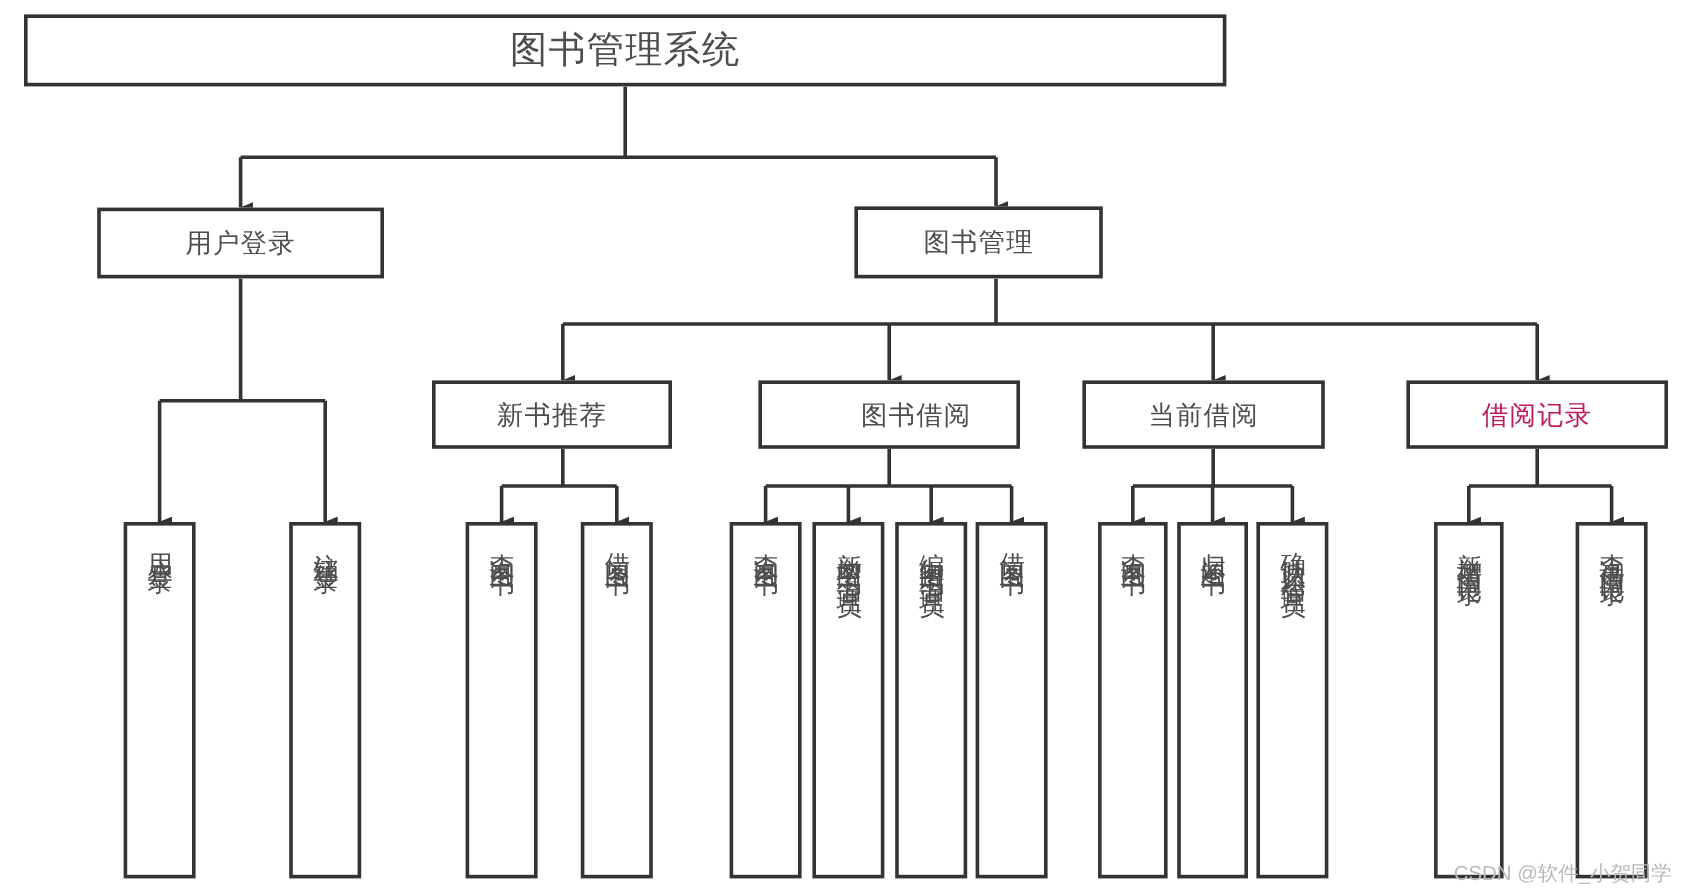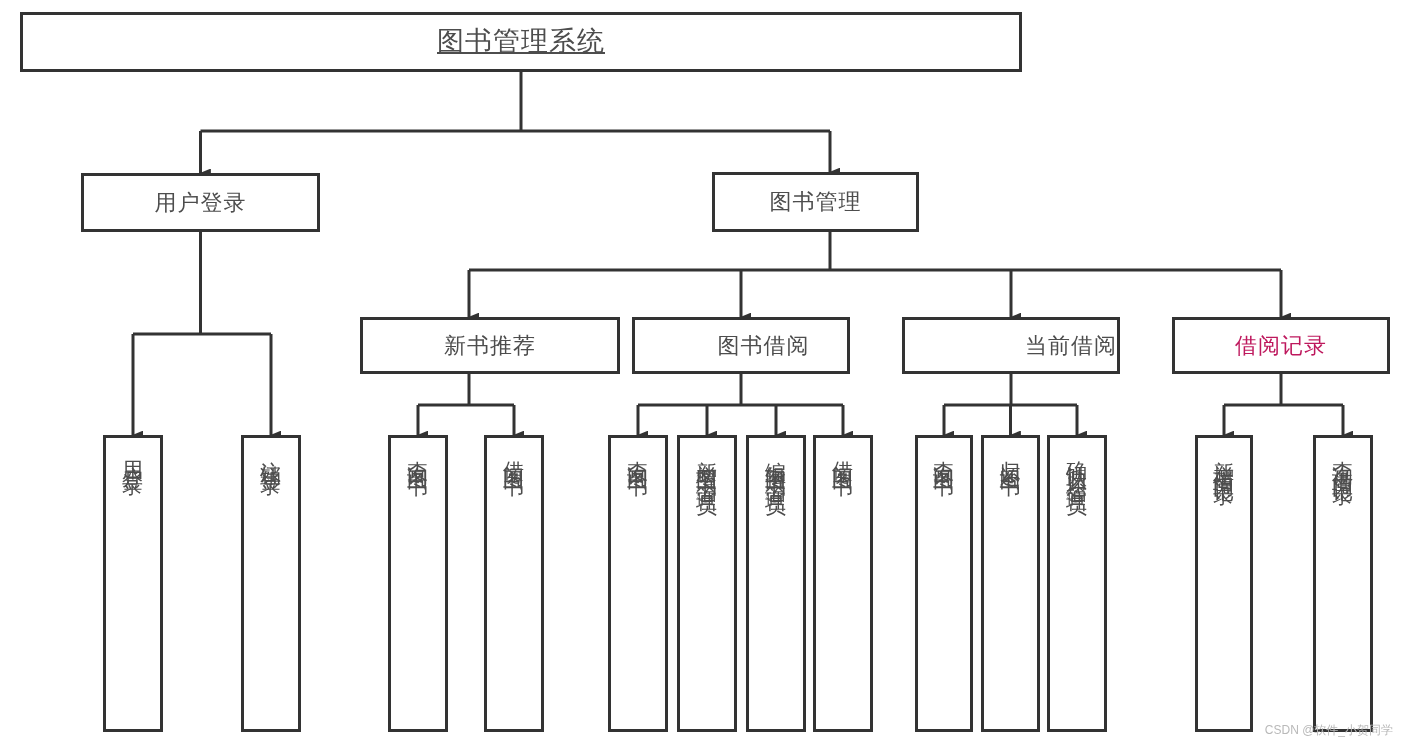--- a/index.html
+++ b/index.html
@@ -35,26 +35,26 @@
     align-items:flex-start;
     padding-top:6px;
   }
   .node.vert .label{
     writing-mode:vertical-rl;
     text-orientation:upright;
     font-size:21px;
     letter-spacing:5px;
     line-height:1;
   }
-  .node.root .label{font-size:27px;text-decoration:underline;}
+  .node.root .label{font-size:31px;}
   #watermark{
     position:absolute;
     right:12px;
     bottom:8px;
-    font-size:12px;
+    font-size:17px;
     color:#b9b9b9;
     white-space:nowrap;
     pointer-events:none;
   }
 </style>
 </head>
 <body>
 
 <div id="diagram-root">
   <svg id="wires" viewBox="0 0 1405 747">
@@ -102,27 +102,27 @@
   <div id="node-layer">
       <div class="node horiz root" style="left: 20px; top: 12px; width: 1002px; height: 60px; border-color: rgb(51, 51, 51);">
         <span class="label" style="color: rgb(77, 77, 77);">图书管理系统</span>
       </div>
       <div class="node horiz" style="left: 81px; top: 173px; width: 239px; height: 59px; border-color: rgb(51, 51, 51);">
         <span class="label" style="color: rgb(77, 77, 77);">用户登录</span>
       </div>
       <div class="node horiz" style="left: 712px; top: 172px; width: 207px; height: 60px; border-color: rgb(51, 51, 51);">
         <span class="label" style="color: rgb(77, 77, 77);">图书管理</span>
       </div>
-      <div class="node horiz" style="left: 360px; top: 317px; width: 260px; height: 57px; border-color: rgb(51, 51, 51);">
+      <div class="node horiz" style="left: 360px; top: 317px; width: 200px; height: 57px; border-color: rgb(51, 51, 51);">
         <span class="label" style="color: rgb(77, 77, 77);">新书推荐</span>
       </div>
       <div class="node horiz" style="left: 632px; top: 317px; width: 218px; height: 57px; border-color: rgb(51, 51, 51);">
         <span class="label" style="color: rgb(77, 77, 77); margin-left: 45px;">图书借阅</span>
       </div>
-      <div class="node horiz" style="left: 902px; top: 317px; width: 218px; height: 57px; border-color: rgb(51, 51, 51); justify-content: flex-end;">
+      <div class="node horiz" style="left: 902px; top: 317px; width: 202px; height: 57px; border-color: rgb(51, 51, 51);">
         <span class="label" style="color: rgb(77, 77, 77);">当前借阅</span>
       </div>
       <div class="node horiz" style="left: 1172px; top: 317px; width: 218px; height: 57px; border-color: rgb(51, 51, 51);">
         <span class="label" style="color: #be185d;">借阅记录</span>
       </div>
       <div class="node vert" style="left: 103px; top: 435px; width: 60px; height: 297px; border-color: rgb(51, 51, 51);">
         <span class="label" style="color: rgb(77, 77, 77);">用户登录</span>
       </div>
       <div class="node vert" style="left: 241px; top: 435px; width: 60px; height: 297px; border-color: rgb(51, 51, 51);">
         <span class="label" style="color: rgb(77, 77, 77);">注销登录</span>

